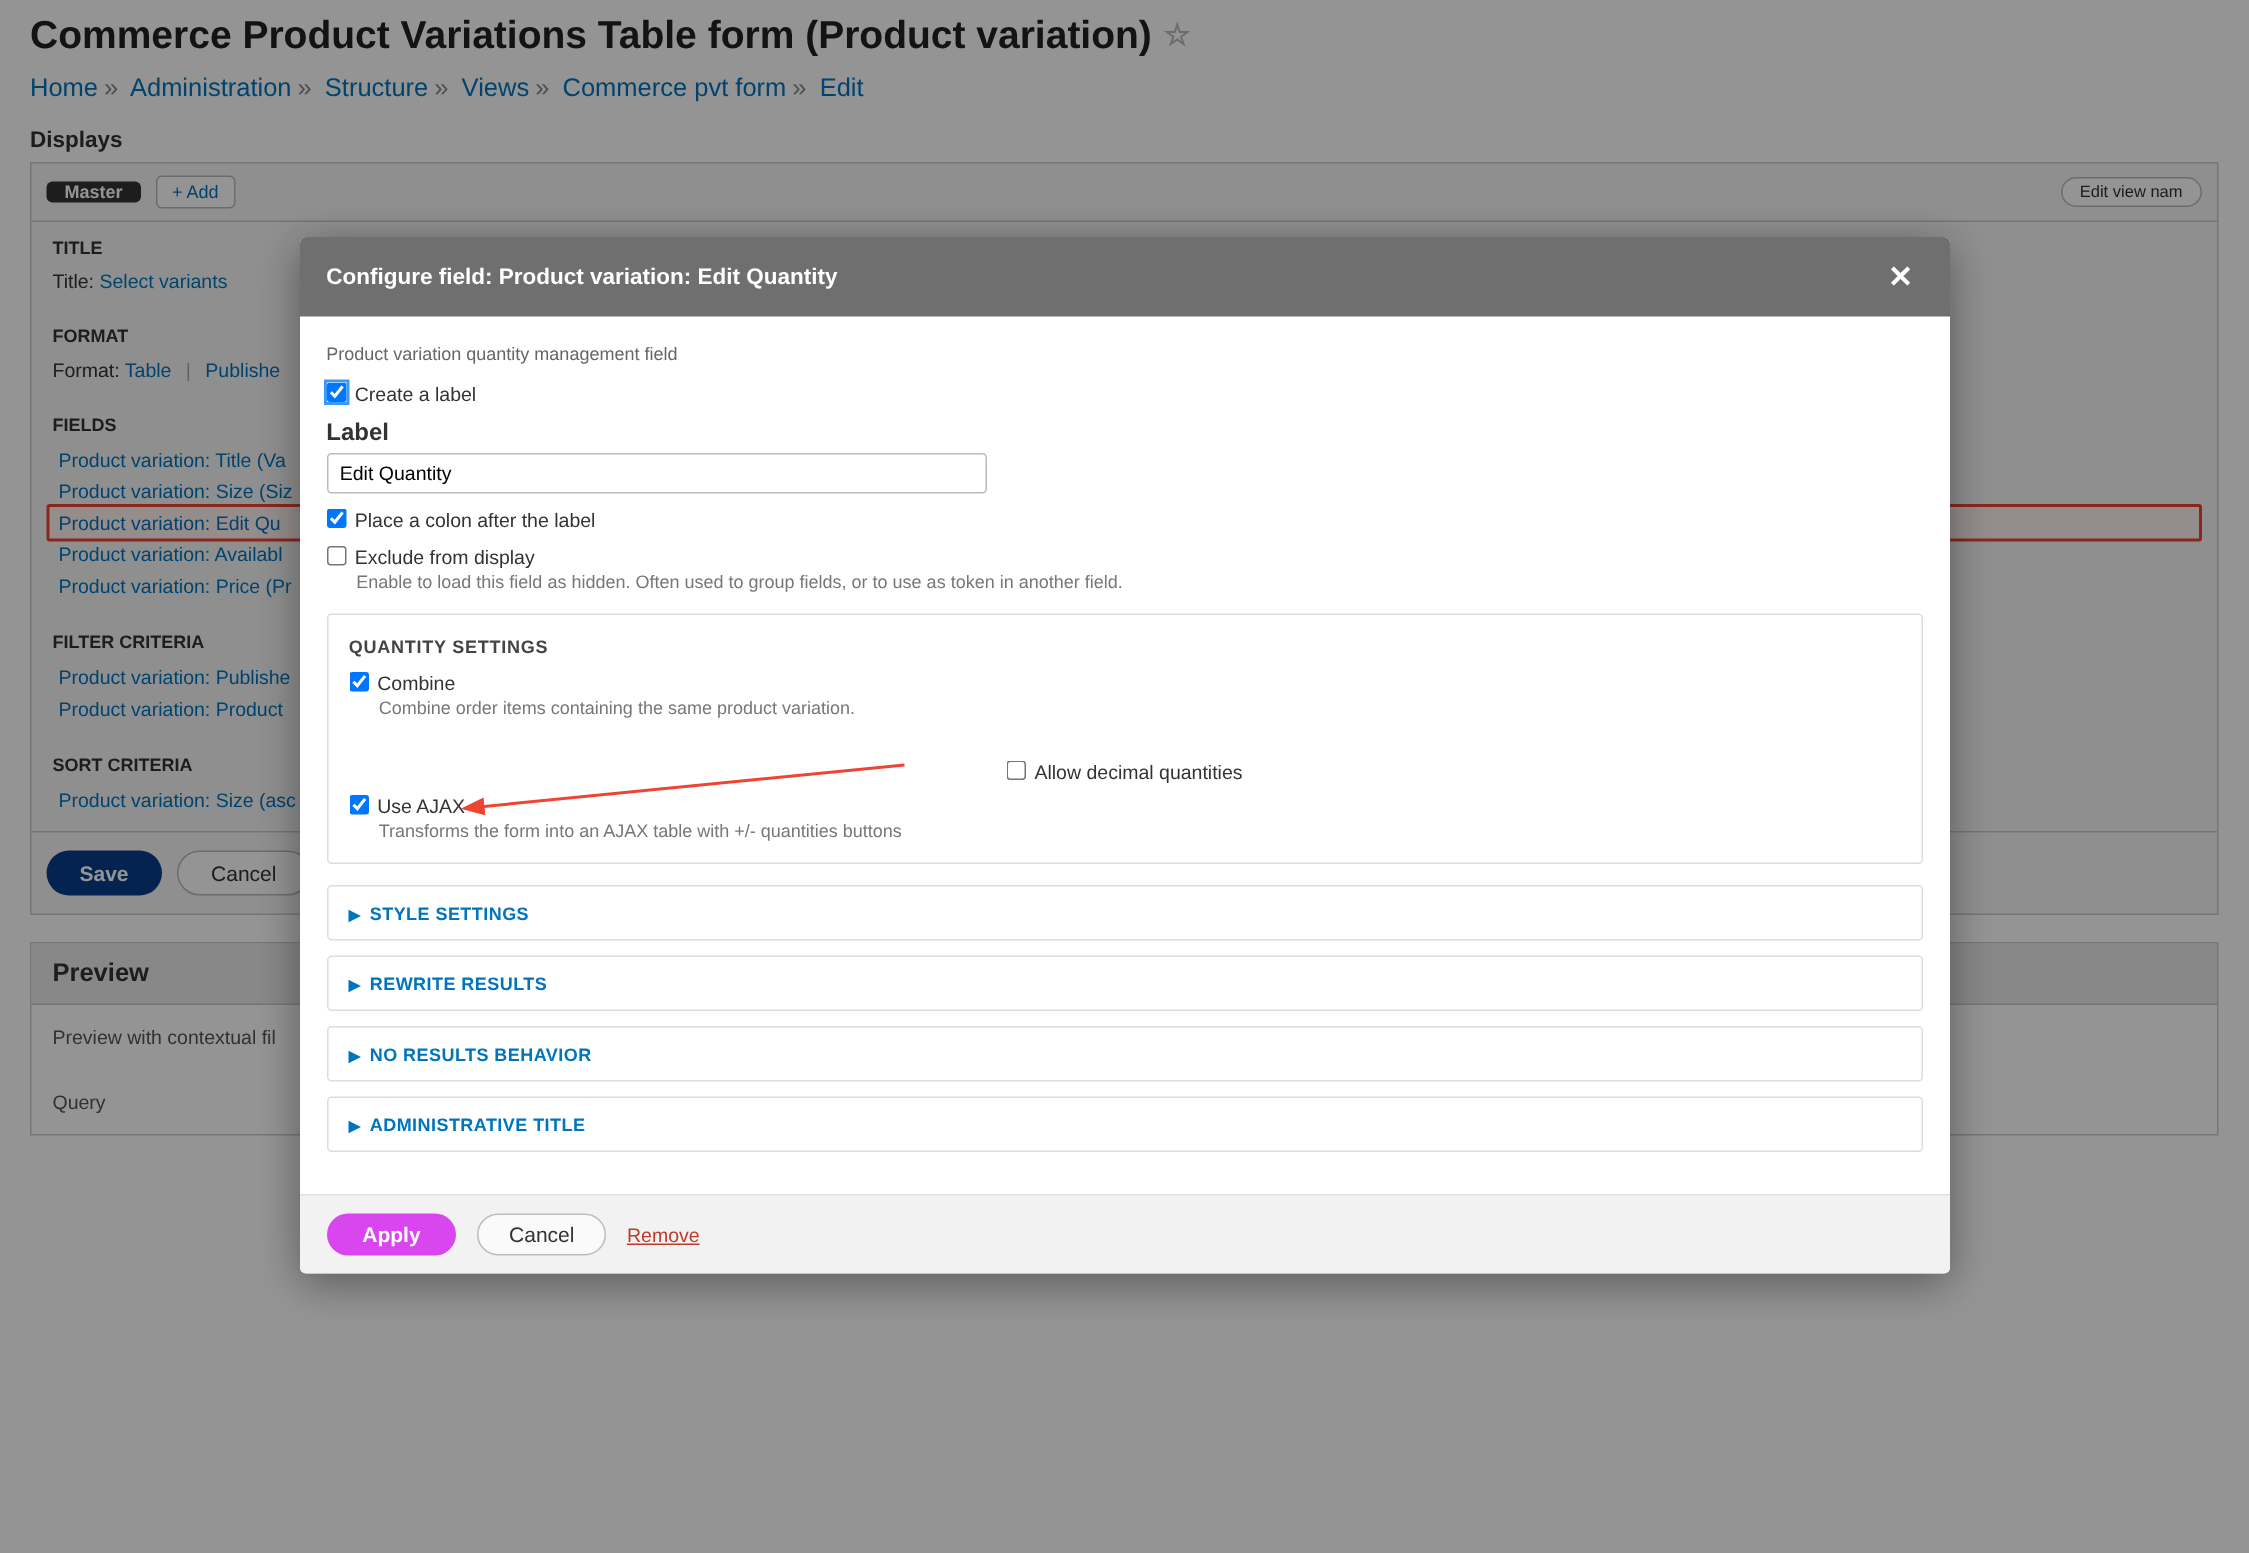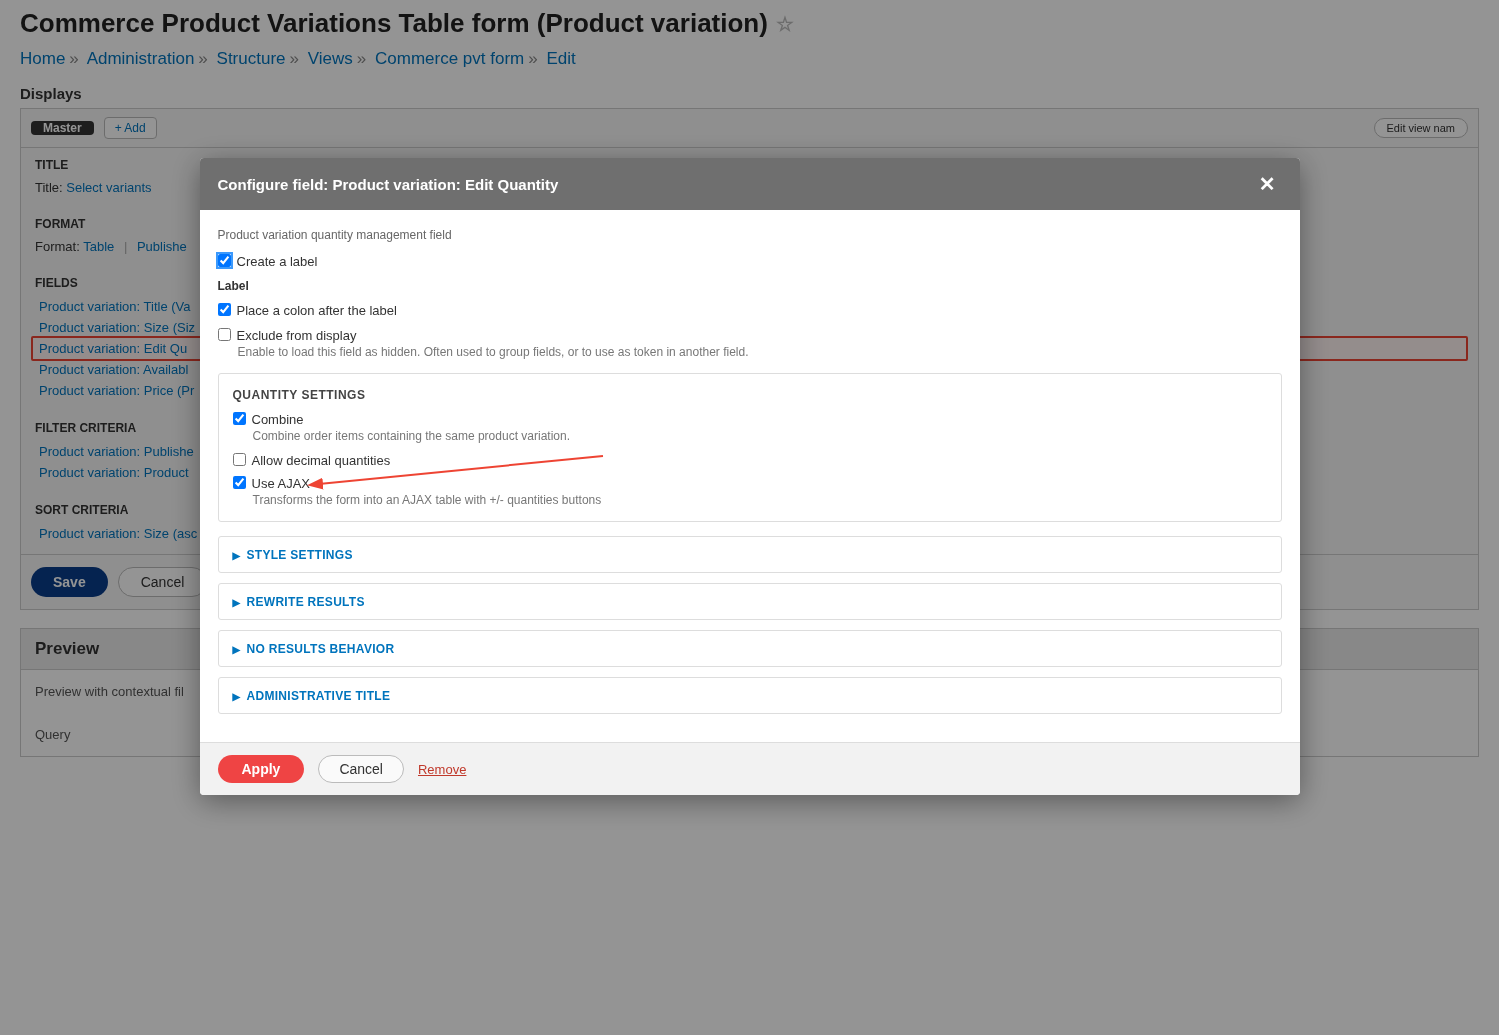--- a/index.html
+++ b/index.html
@@ -40,35 +40,35 @@
 .overlay { position: fixed; inset: 0; background: rgba(0,0,0,0.42); display: flex; align-items: flex-start; justify-content: center; padding-top: 158px; }
 .modal { width: 1100px; background: #fff; border-radius: 4px; box-shadow: 0 6px 30px rgba(0,0,0,0.4); overflow: hidden; }
 .modal-hdr { background: #6f6f6f; color: #fff; padding: 14px 18px; display: flex; align-items: center; }
 .modal-title { font-size: 15px; font-weight: 600; flex: 1; }
 .modal-close { color: #fff; font-size: 20px; font-weight: bold; cursor: pointer; padding: 0 6px; }
 .modal-body { padding: 18px; }
 .desc { font-size: 12px; color: #666; margin-bottom: 12px; }
 .form-row { margin-bottom: 10px; display: flex; align-items: flex-start; gap: 6px; }
 .form-row label { font-size: 13px; color: #333; }
 .check-hl { outline: 2px solid #3b99fc; border-radius: 2px; }
-.field-label { font-size: 12px; font-weight: 700; color: #333; margin-bottom: 4px; display: block; }
+.field-label { font-size: 16px; font-weight: 700; color: #333; margin-bottom: 4px; display: block; }
 .text-input { width: 440px; padding: 5px 8px; font-size: 13px; border: 1px solid #bbb; border-radius: 3px; }
 .help { font-size: 12px; color: #777; margin-left: 20px; margin-top: 2px; }
 .sub-help { font-size: 12px; color: #777; margin-left: 20px; margin-top: 2px; }
 
 .fieldset { border: 1px solid #ddd; border-radius: 3px; margin: 14px 0; padding: 14px; }
 .fieldset-legend { font-size: 12px; font-weight: 700; letter-spacing: 0.5px; color: #444; text-transform: uppercase; margin-bottom: 10px; }
 .fieldset .form-row { margin-bottom: 8px; }
 
 .details { border: 1px solid #ddd; border-radius: 3px; margin: 10px 0; padding: 10px 14px; cursor: pointer; }
 .details-summary { font-size: 12px; font-weight: 700; color: #0074bd; text-transform: uppercase; letter-spacing: 0.3px; }
 .details-summary::before { content: "▶"; font-size: 10px; margin-right: 6px; color: #0074bd; }
 
 .modal-footer { background: #f2f2f2; border-top: 1px solid #ddd; padding: 12px 18px; display: flex; align-items: center; gap: 14px; }
-.btn-apply { background: #ef4444; color: #fff; border: none; border-radius: 20px; padding: 6px 24px; font-size: 14px; font-weight: 600; cursor: pointer; }
+.btn-apply { background: #d946ef; color: #fff; border: none; border-radius: 20px; padding: 6px 24px; font-size: 14px; font-weight: 600; cursor: pointer; }
 .btn-cancel { background: #fafafa; color: #333; border: 1px solid #bbb; border-radius: 20px; padding: 5px 20px; font-size: 14px; cursor: pointer; }
 .link-remove { color: #c0392b; text-decoration: underline; font-size: 13px; cursor: pointer; }
 
 .arrow-annot { position: absolute; pointer-events: none; }
 .arrow-annot svg { overflow: visible; }
 </style>
 </head>
 <body>
 
 <div class="page">
@@ -151,20 +151,21 @@
     <div class="modal-body" style="position:relative;">
       <div class="desc">Product variation quantity management field</div>
 
       <div class="form-row">
         <input type="checkbox" checked="" class="check-hl" style="">
         <label>Create a label</label>
       </div>
 
       <div style="margin-bottom:10px;">
         <span class="field-label">Label</span>
+        <input type="text" class="text-input" value="Edit Quantity" style="">
       </div>
 
       <div class="form-row">
         <input type="checkbox" checked="" style="">
         <label>Place a colon after the label</label>
       </div>
 
       <div class="form-row" style="margin-bottom:2px;">
         <input type="checkbox" style="">
         <label>Exclude from display</label>
@@ -173,21 +174,21 @@
 
       <div class="fieldset">
         <div class="fieldset-legend">QUANTITY SETTINGS</div>
 
         <div class="form-row" style="margin-bottom:2px;">
           <input type="checkbox" checked="" style="">
           <label>Combine</label>
         </div>
         <div class="sub-help">Combine order items containing the same product variation.</div>
 
-        <div class="form-row" style="margin-top:10px;">
+        <div class="form-row" style="margin-top:28px;justify-content:center;">
           <input type="checkbox" style="">
           <label>Allow decimal quantities</label>
         </div>
 
         <div class="form-row" style="margin-top:6px; margin-bottom:2px; position:relative;">
           <input type="checkbox" checked="" style="">
           <label>Use AJAX</label>
           <div class="arrow-annot" style="left:80px; top:-22px;">
             <svg width="300" height="40">
               <defs>

